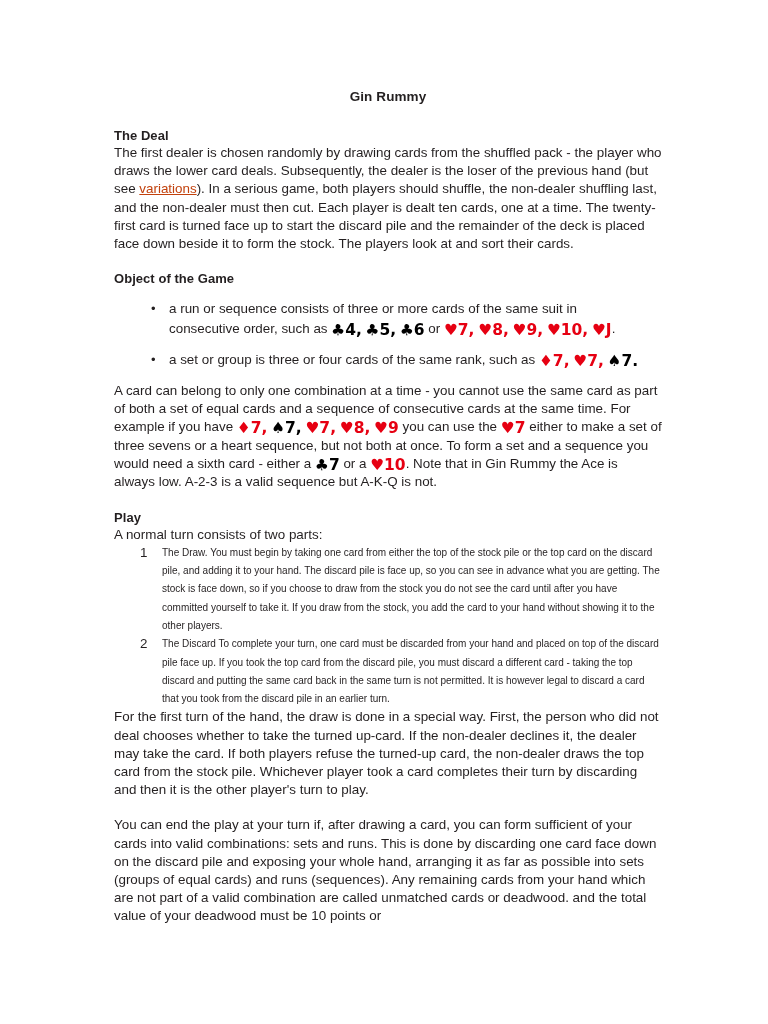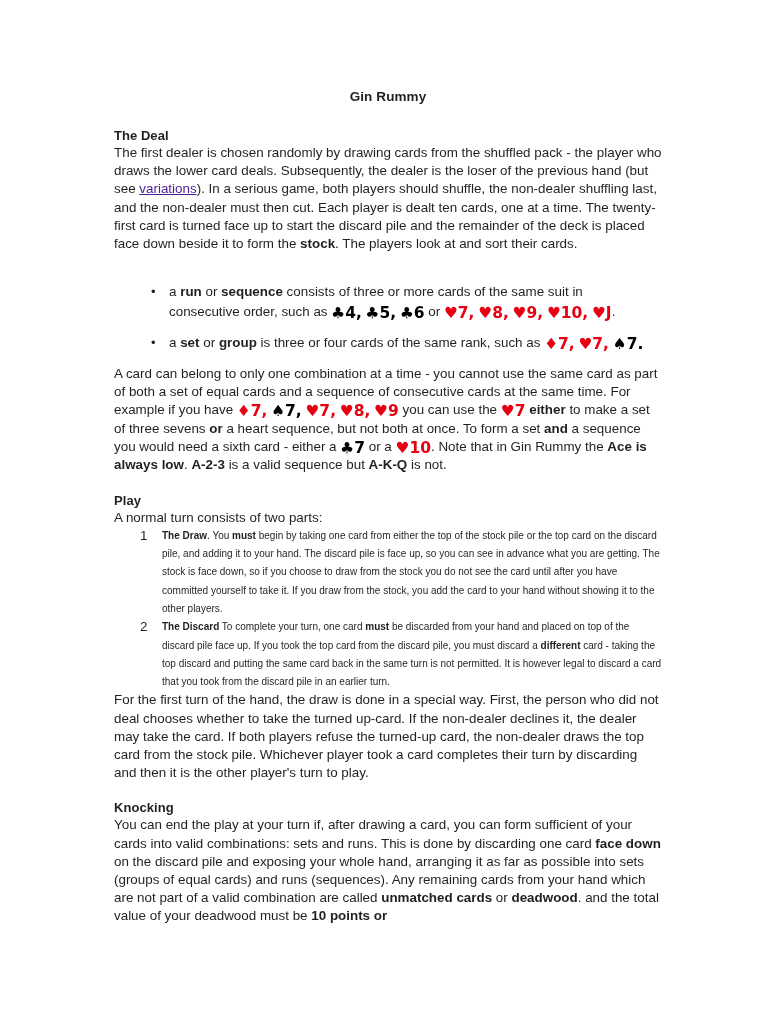--- a/index.html
+++ b/index.html
@@ -45,23 +45,23 @@
     letter-spacing: 0.05px;
   }
   p.para {
     font-size: 13.4px;
     line-height: 18.2px;
     margin: 0;
     padding: 0;
     text-align: left;
   }
   .spacer-md { height: 17px; }
-  b, strong { font-weight: bold; }
+  b, strong { font-weight: normal; }
   a.inline-link {
-    color: #4c1d95;
+    color: #c2410c;
     text-decoration: underline;
   }
   ul.bullets {
     list-style: none;
     margin: 0;
     padding: 0;
   }
   ul.bullets > li {
     position: relative;
     padding-left: 43px;
@@ -119,20 +119,21 @@
 <div class="page">
   <div class="doc-body">
 
     <div class="doc-title">Gin Rummy</div>
 
     <h2 class="section-heading">The Deal</h2>
     <p class="para"><span>The first dealer is chosen randomly by drawing cards from the shuffled pack - the player who draws the lower card deals. Subsequently, the dealer is the loser of the previous hand (but see </span><a class="inline-link" href="#">variations</a><span>). In a serious game, both players should shuffle, the non-dealer shuffling last, and the non-dealer must then cut. Each player is dealt ten cards, one at a time. The twenty-first card is turned face up to start the discard pile and the remainder of the deck is placed face down beside it to form the </span><b>stock</b><span>. The players look at and sort their cards.</span></p>
 
     <div class="spacer-md"></div>
 
+    <h2 class="section-heading">Object of the Game</h2>
 
     <ul class="bullets">
       <li><span>a </span><b>run</b><span> or </span><b>sequence</b><span> consists of three or more cards of the same suit in consecutive order, such as </span><span class="card-tok suit suit-black">♣4,</span> <span class="card-tok suit suit-black">♣5,</span> <span class="card-tok suit suit-black">♣6</span><span> or </span><span class="card-tok suit suit-red">♥7,</span> <span class="card-tok suit suit-red">♥8,</span> <span class="card-tok suit suit-red">♥9,</span> <span class="card-tok suit suit-red">♥10,</span> <span class="card-tok suit suit-red">♥J</span><span>.</span></li>
       <li><span>a </span><b>set</b><span> or </span><b>group</b><span> is three or four cards of the same rank, such as </span><span class="card-tok suit suit-red">♦7,</span> <span class="card-tok suit suit-red">♥7,</span> <span class="card-tok suit suit-black">♠7.</span></li>
     </ul>
 
     <p class="para"><span>A card can belong to only one combination at a time - you cannot use the same card as part of both a set of equal cards and a sequence of consecutive cards at the same time. For example if you have </span><span class="card-tok suit suit-red">♦7,</span> <span class="card-tok suit suit-black">♠7,</span> <span class="card-tok suit suit-red">♥7,</span> <span class="card-tok suit suit-red">♥8,</span> <span class="card-tok suit suit-red">♥9</span><span> you can use the </span><span class="card-tok suit suit-red">♥7</span><span> </span><b>either</b><span> to make a set of three sevens </span><b>or</b><span> a heart sequence, but not both at once. To form a set </span><b>and</b><span> a sequence you would need a sixth card - either a </span><span class="card-tok suit suit-black">♣7</span><span> or a </span><span class="card-tok suit suit-red">♥10</span><span>. Note that in Gin Rummy the </span><b>Ace is always low</b><span>. </span><b>A-2-3</b><span> is a valid sequence but </span><b>A-K-Q</b><span> is not.</span></p>
 
     <div class="spacer-md"></div>
 
@@ -141,17 +142,16 @@
 
     <ol class="steps">
       <li><b>The Draw</b><span>. You </span><b>must</b><span> begin by taking one card from either the top of the stock pile or the top card on the discard pile, and adding it to your hand. The discard pile is face up, so you can see in advance what you are getting. The stock is face down, so if you choose to draw from the stock you do not see the card until after you have committed yourself to take it. If you draw from the stock, you add the card to your hand without showing it to the other players.</span></li>
       <li><b>The Discard</b><span> To complete your turn, one card </span><b>must</b><span> be discarded from your hand and placed on top of the discard pile face up. If you took the top card from the discard pile, you must discard a </span><b>different</b><span> card - taking the top discard and putting the same card back in the same turn is not permitted. It is however legal to discard a card that you took from the discard pile in an earlier turn.</span></li>
     </ol>
 
     <p class="para">For the first turn of the hand, the draw is done in a special way. First, the person who did not deal chooses whether to take the turned up-card. If the non-dealer declines it, the dealer may take the card. If both players refuse the turned-up card, the non-dealer draws the top card from the stock pile. Whichever player took a card completes their turn by discarding and then it is the other player's turn to play.</p>
 
     <div class="spacer-md"></div>
 
-    <h2 class="section-heading">Knocking</h2>
     <p class="para"><span>You can end the play at your turn if, after drawing a card, you can form sufficient of your cards into valid combinations: sets and runs. This is done by discarding one card </span><b>face down</b><span> on the discard pile and exposing your whole hand, arranging it as far as possible into sets (groups of equal cards) and runs (sequences). Any remaining cards from your hand which are not part of a valid combination are called </span><b>unmatched cards</b><span> or </span><b>deadwood</b><span>. and the total value of your deadwood must be </span><b>10 points or</b></p>
 
   </div>
 </div>
 
 </body></html>

